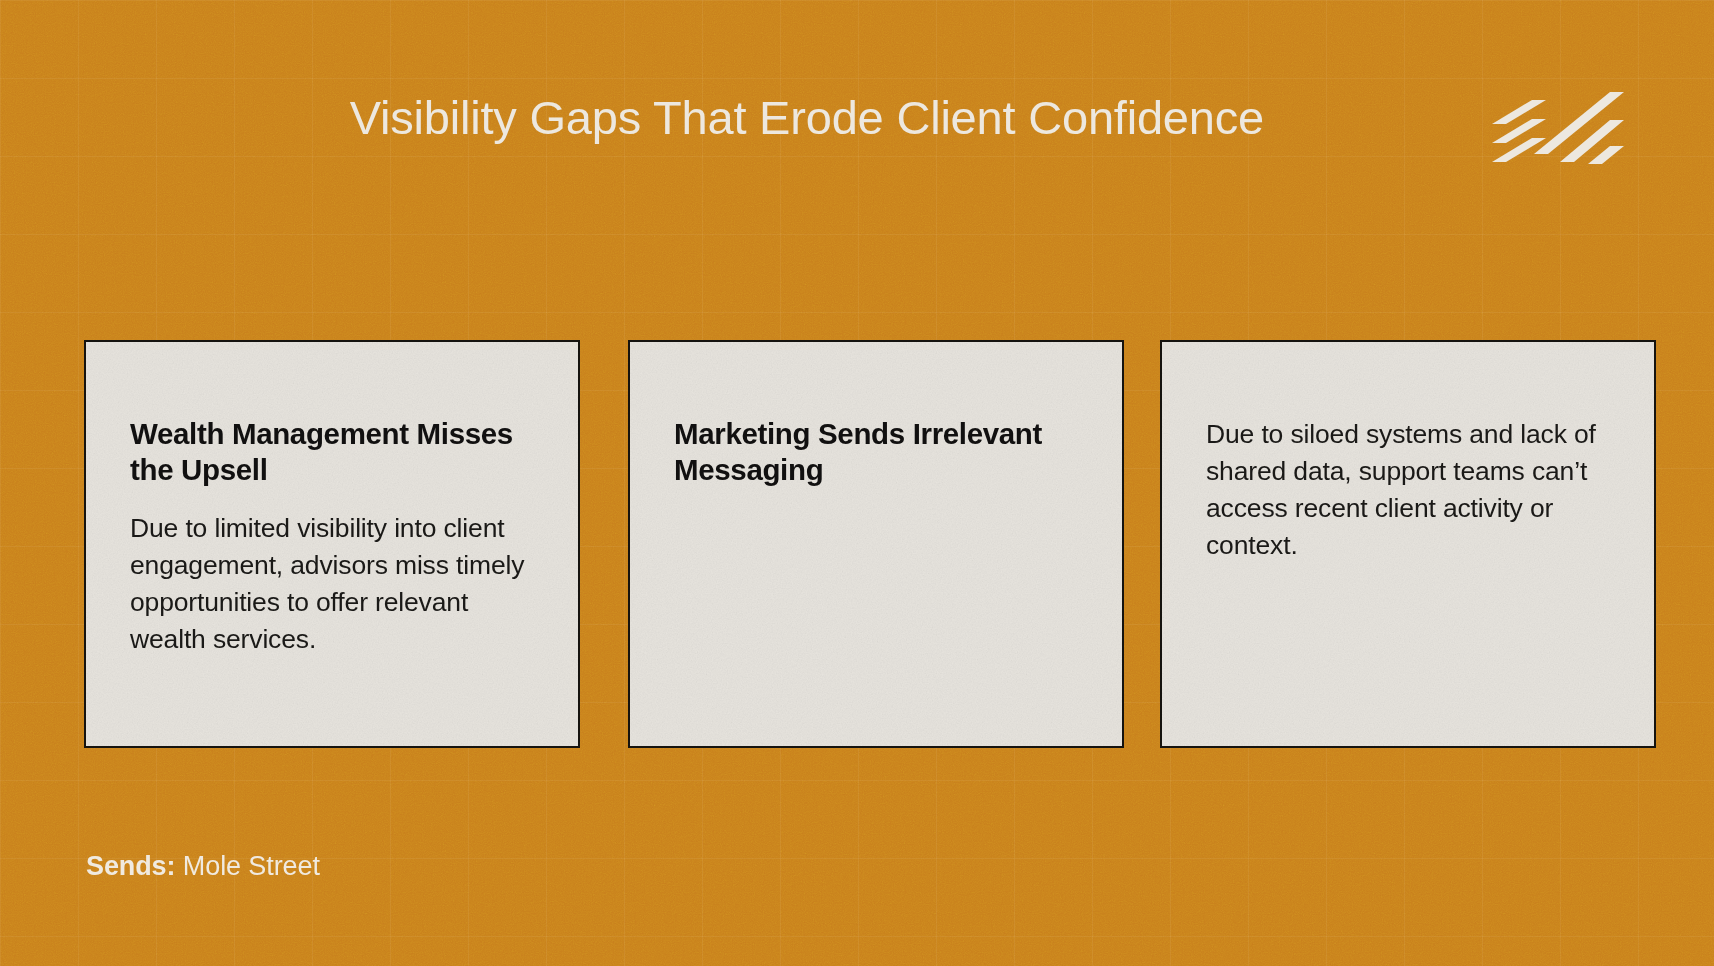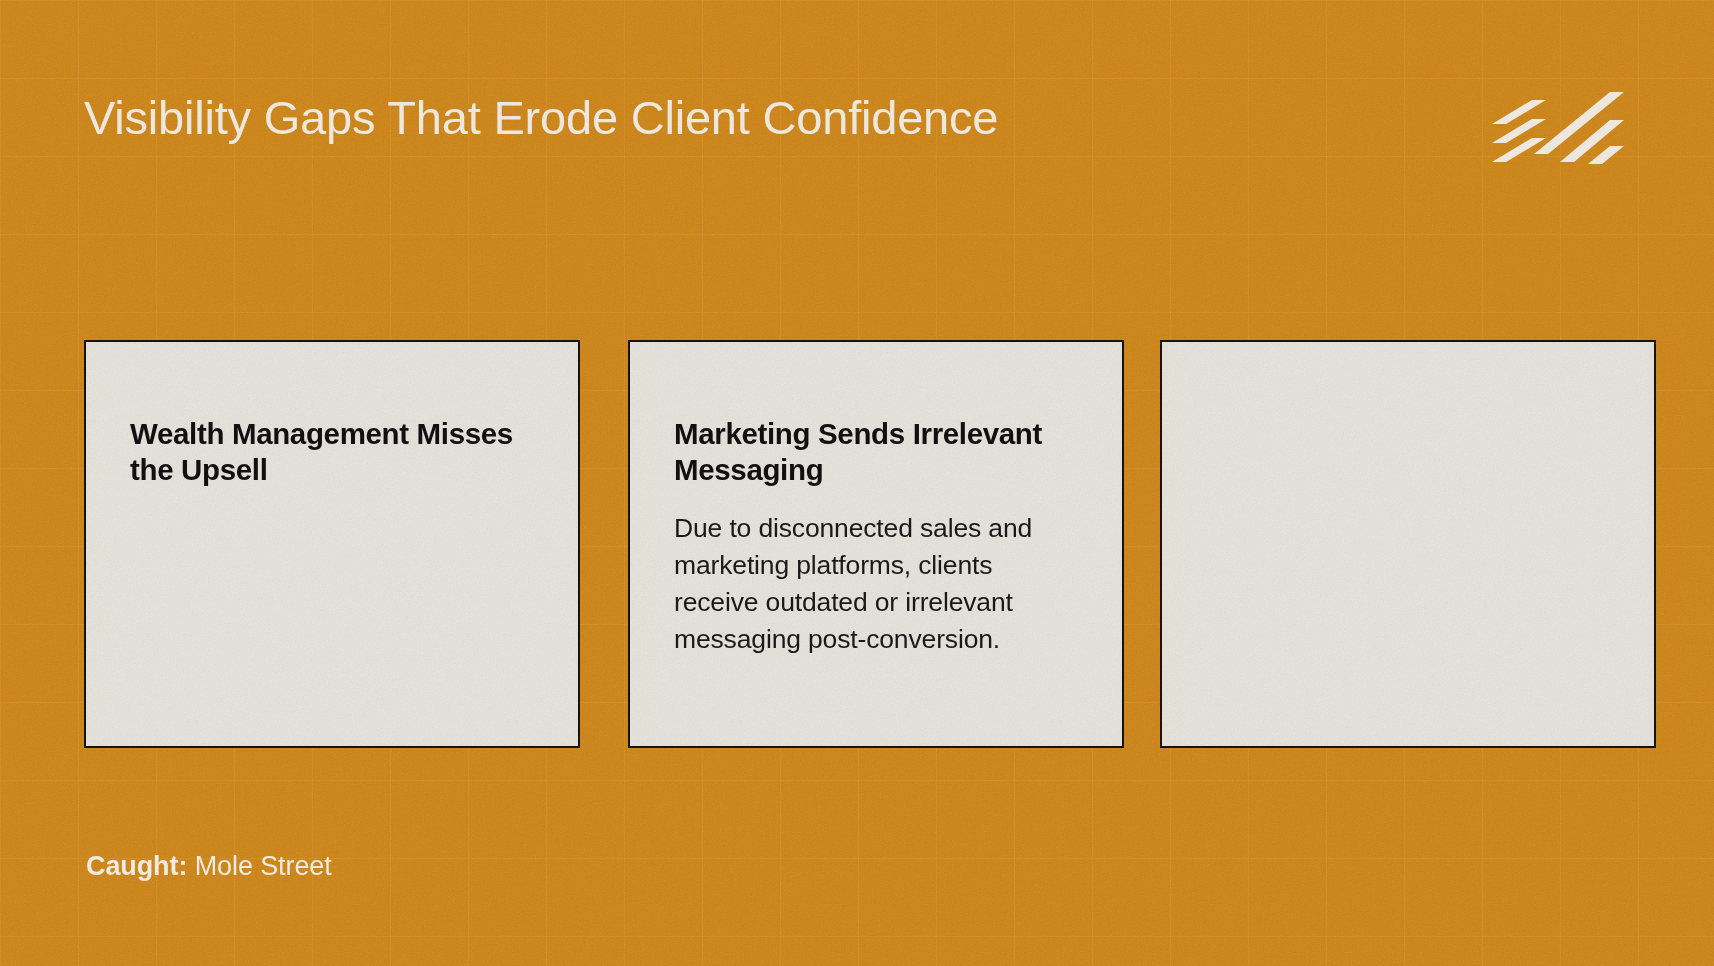--- a/index.html
+++ b/index.html
@@ -40,20 +40,21 @@
   #title {
     position:absolute;
     left:84px; top:92px;
     width:1180px;
     font-size:47px;
     font-weight:400;
     letter-spacing:-0.2px;
     color:#EDE8DF;
     line-height:1.12;
     white-space:nowrap;
+    text-align:right;
   }
 
   #logo {
     position:absolute;
     right:86px; top:88px;
     width:136px; height:78px;
   }
 
   
   #cards {
@@ -147,44 +148,45 @@
 
     <div class="card">
       <svg class="card-grain" width="100%" height="100%" preserveAspectRatio="none" xmlns="http://www.w3.org/2000/svg">
         <filter id="cardGrain1">
           <feTurbulence type="fractalNoise" baseFrequency="0.8" numOctaves="3" stitchTiles="stitch"></feTurbulence>
           <feColorMatrix type="saturate" values="0"></feColorMatrix>
         </filter>
         <rect width="100%" height="100%" filter="url(#cardGrain1)" opacity="0.5"></rect>
       </svg>
       <div class="card-title">Wealth Management Misses the Upsell</div>
+      <div class="card-body">Due to limited visibility into client engagement, advisors miss timely opportunities to offer relevant wealth services.</div>
     </div>
 
     <div class="card">
       <svg class="card-grain" width="100%" height="100%" preserveAspectRatio="none" xmlns="http://www.w3.org/2000/svg">
         <filter id="cardGrain2">
           <feTurbulence type="fractalNoise" baseFrequency="0.8" numOctaves="3" stitchTiles="stitch"></feTurbulence>
           <feColorMatrix type="saturate" values="0"></feColorMatrix>
         </filter>
         <rect width="100%" height="100%" filter="url(#cardGrain2)" opacity="0.5"></rect>
       </svg>
       <div class="card-title">Marketing Sends Irrelevant Messaging</div>
-      <div class="card-body">Due to disconnected sales and marketing platforms, clients receive outdated or irrelevant messaging post-conversion.</div>
     </div>
 
     <div class="card">
       <svg class="card-grain" width="100%" height="100%" preserveAspectRatio="none" xmlns="http://www.w3.org/2000/svg">
         <filter id="cardGrain3">
           <feTurbulence type="fractalNoise" baseFrequency="0.8" numOctaves="3" stitchTiles="stitch"></feTurbulence>
           <feColorMatrix type="saturate" values="0"></feColorMatrix>
         </filter>
         <rect width="100%" height="100%" filter="url(#cardGrain3)" opacity="0.5"></rect>
       </svg>
+      <div class="card-body">Due to siloed systems and lack of shared data, support teams can’t access recent client activity or context.</div>
     </div>
 
   </div>
 
   <div id="source">
-    <span class="lbl">Caught: </span>
+    <span class="lbl">Sends: </span>
     <span class="val">Mole Street</span>
   </div>
 
 </div>
 
 </body></html>

